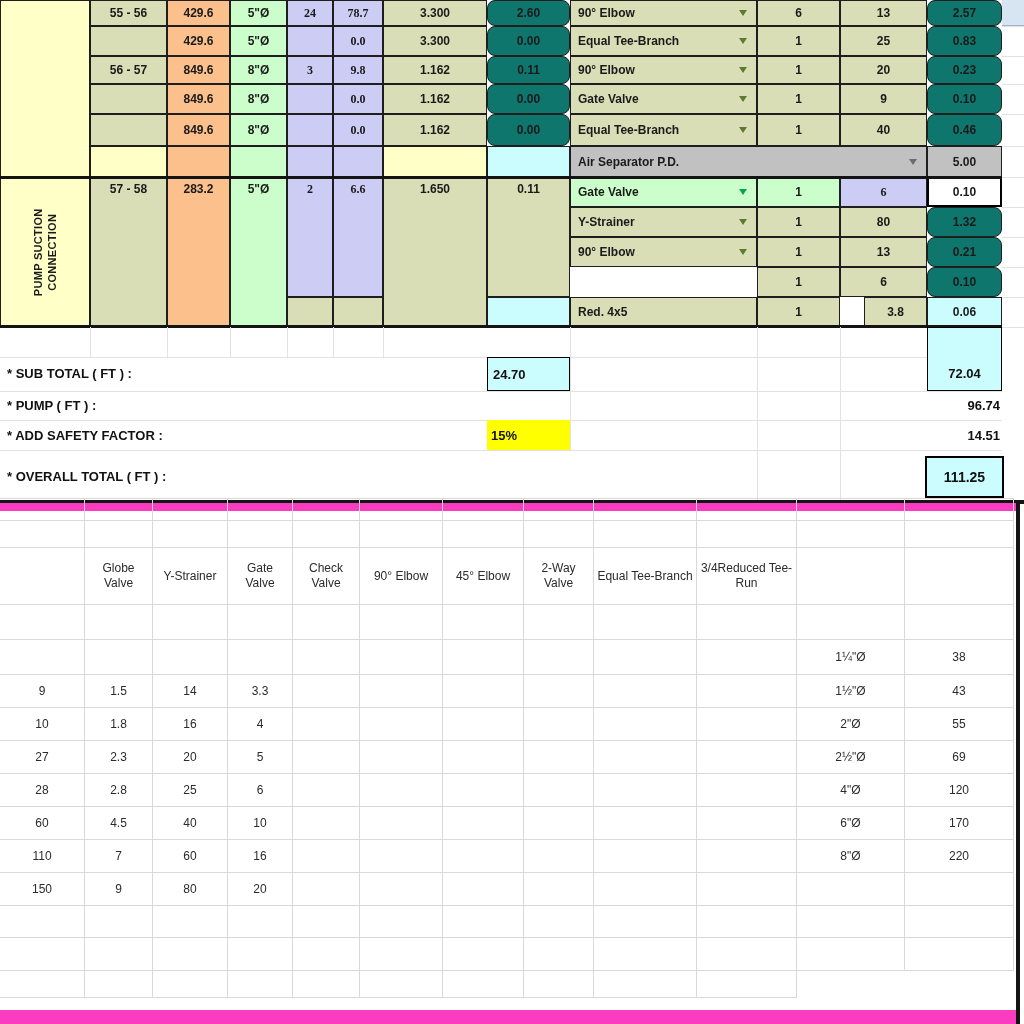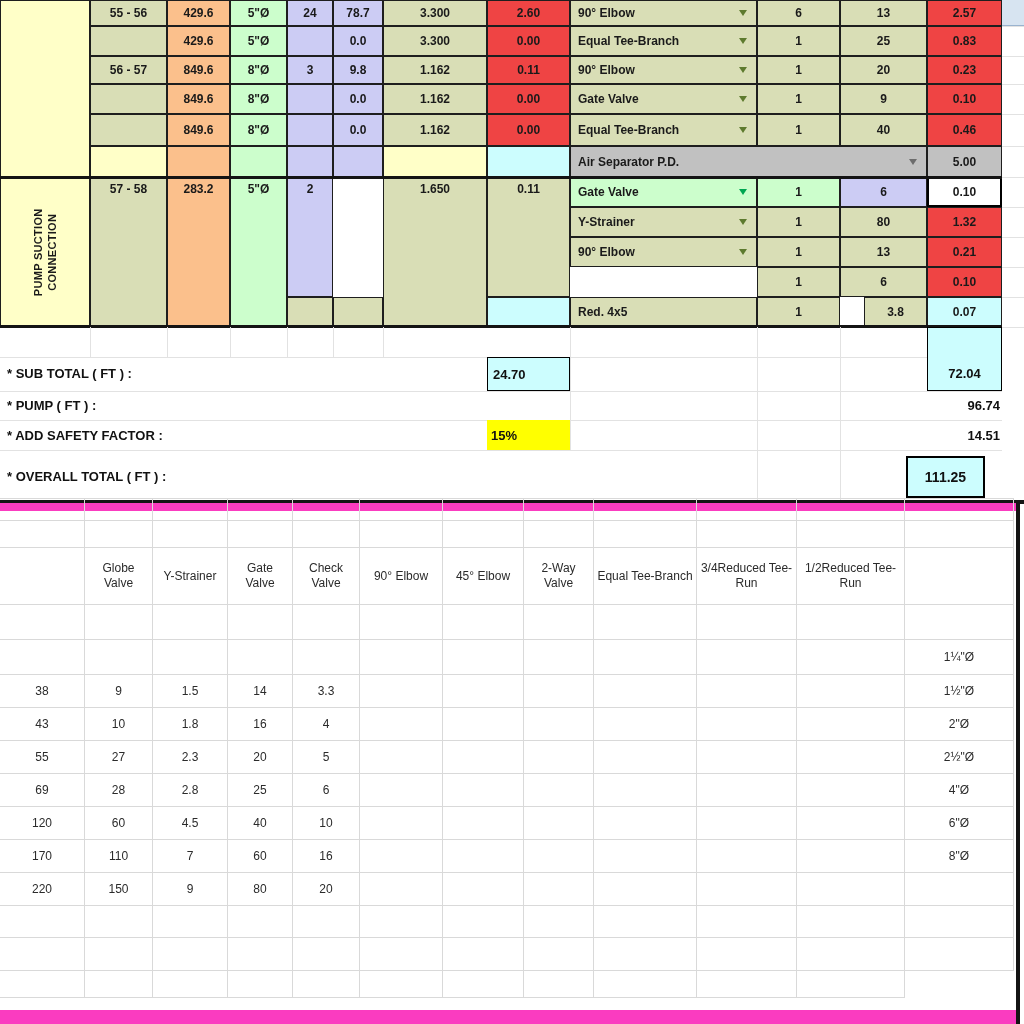--- a/index.html
+++ b/index.html
@@ -8,21 +8,21 @@
   
   #top-grid{position:absolute;left:0;top:0;width:1002px;height:327px;display:grid;
     grid-template-columns:90px 77px 63px 57px 46px 50px 104px 83px 187px 83px 87px 75px;
     grid-template-rows:26px 30px 28px 30px 32px 31px 30px 30px 30px 30px 30px;}
   #top-grid *{box-sizing:border-box;}
   .tc{border:1px solid #1e1e1e;display:flex;align-items:center;justify-content:center;
       font-size:12px;font-weight:600;color:#1a1a1a;overflow:hidden;}
   .topal{align-items:flex-start;padding-top:4px;}
   .fit{justify-content:space-between;padding:0 9px 0 7px;}
   .yellow{background:#FFFFC8;} .olive{background:#D9DEB6;} .orange{background:#FBC08C;}
-  .green{background:#CCFECC;} .lav{background:#CCCCF4;} .blue{background:#ef4444;}
+  .green{background:#CCFECC;} .lav{background:#CCCCF4;font-family:Liberation Serif, serif;} .blue{background:#0f766e;border-radius:8px;}
   .cyan{background:#CCFDFE;} .gray{background:#C1C1C1;} .whitebg{background:#fff;}
   .sel{border:2.5px solid #000;}
   .arr{width:0;height:0;border-left:4.5px solid transparent;border-right:4.5px solid transparent;
        border-top:6px solid #5d7a2e;flex:0 0 auto;}
   .arr-green{border-top-color:#00A651;} .arr-gray{border-top-color:#6d6d6d;}
   .rot-label{transform:rotate(-90deg);width:132px;text-align:center;font-size:11px;
        font-weight:700;line-height:1.3;letter-spacing:.3px;}
   
   .hline,.vline{position:absolute;background:#141414;}
   .faint{position:absolute;background:#e2e2e2;}
@@ -62,20 +62,21 @@
       <span>Air Separator P.D.</span>
       <span class="arr arr-gray"></span>
     </div>
     <div class="tc gray" style="grid-area:6/12/7/13">5.00</div>
 
     <div class="tc olive topal" style="grid-area:7/2/12/3">57 - 58</div>
     <div class="tc orange topal" style="grid-area:7/3/12/4">283.2</div>
     <div class="tc green topal" style="grid-area:7/4/12/5">5"Ø</div>
     <div class="tc lav topal" style="grid-area:7/5/11/6">2</div>
     <div class="tc olive" style="grid-area:11/5/12/6"></div>
+    <div class="tc lav topal" style="grid-area:7/6/11/7">6.6</div>
     <div class="tc olive" style="grid-area:11/6/12/7"></div>
     <div class="tc olive topal" style="grid-area:7/7/12/8">1.650</div>
     <div class="tc olive topal" style="grid-area:7/8/11/9">0.11</div>
     <div class="tc cyan" style="grid-area:11/8/12/9"></div>
   <div class="tc olive" style="grid-area: 1 / 2;">55 - 56</div>
       <div class="tc orange" style="grid-area: 1 / 3;">429.6</div>
       <div class="tc green" style="grid-area: 1 / 4;">5"Ø</div>
       <div class="tc lav" style="grid-area: 1 / 5;">24</div>
       <div class="tc lav" style="grid-area: 1 / 6;">78.7</div>
       <div class="tc olive" style="grid-area: 1 / 7;">3.300</div>
@@ -165,21 +166,21 @@
       <div class="tc olive" style="grid-area: 9 / 11;">13</div>
       <div class="tc blue" style="grid-area: 9 / 12;">0.21</div>
       <div class="tc olive" style="grid-area: 10 / 10;">1</div>
       <div class="tc olive" style="grid-area: 10 / 11;">6</div>
       <div class="tc blue" style="grid-area: 10 / 12;">0.10</div>
       <div class="tc fit olive" style="grid-area: 11 / 9;">
         <span>Red. 4x5</span>
       </div>
       <div class="tc olive" style="grid-area: 11 / 10;">1</div>
       <div class="tc olive" style="grid-area: 11 / 11; margin-left: 24px;">3.8</div>
-      <div class="tc cyan" style="grid-area: 11 / 12;">0.07</div>
+      <div class="tc cyan" style="grid-area: 11 / 12;">0.06</div>
     </div>
 
   <div class="hline" style="left:0;top:175.5px;width:1002px;height:3px"></div>
   <div class="hline" style="left:0;top:325px;width:1002px;height:3px"></div>
   <div class="hline" style="left:0;top:499.5px;width:1024px;height:4px"></div>
 
   <div style="position:absolute;left:1002px;top:0;width:22px;height:26px;background:#D7E4F1;border-bottom:1px solid #9ab3cf;box-sizing:border-box;"></div>
   <div id="margin-lines">
       <div class="faint" style="left: 1002px; top: 26px; width: 22px; height: 1px;"></div>
       <div class="faint" style="left: 1002px; top: 56px; width: 22px; height: 1px;"></div>
@@ -212,21 +213,21 @@
     <div class="tot-label" style="top:366px">* SUB TOTAL ( FT ) :</div>
     <div class="tot-label" style="top:398px">* PUMP ( FT ) :</div>
     <div class="tot-label" style="top:428px">* ADD SAFETY FACTOR :</div>
     <div class="tot-label" style="top:469px">* OVERALL TOTAL ( FT ) :</div>
 
     <div class="valcell cyan" style="left:487px;top:357px;width:83px;height:34px;border:1.5px solid #000;display:flex;align-items:center;padding-left:5px;">24.70</div>
     <div class="valcell cyan" style="left:927px;top:327px;width:75px;height:64px;border:1.5px solid #000;display:flex;align-items:flex-end;justify-content:center;padding-bottom:9px;">72.04</div>
     <div class="valcell" style="left:927px;top:391px;width:75px;height:29px;display:flex;align-items:center;justify-content:flex-end;padding-right:2px;">96.74</div>
     <div class="valcell" style="left:487px;top:420px;width:83px;height:30px;background:#FFFF00;display:flex;align-items:center;padding-left:4px;font-weight:700;">15%</div>
     <div class="valcell" style="left:927px;top:420px;width:75px;height:30px;display:flex;align-items:center;justify-content:flex-end;padding-right:2px;">14.51</div>
-    <div class="valcell cyan" style="left:906px;top:456px;width:79px;height:42px;border:2.5px solid #000;display:flex;align-items:center;justify-content:center;font-size:14px;font-weight:700;">111.25</div>
+    <div class="valcell cyan" style="left:925px;top:456px;width:79px;height:42px;border:2.5px solid #000;display:flex;align-items:center;justify-content:center;font-size:14px;font-weight:700;">111.25</div>
   </div>
 
   <div class="magenta" style="top:503px;width:1017px;height:8px;background:#FA3CC0;"></div>
   <div class="magenta" style="top:1010px;width:1017px;height:14px;background:#FA3CC0;"></div>
   <div class="vline" style="left:1016px;top:503px;width:4px;height:521px;"></div>
 
   <div id="bottom-grid">
       <div class="bc"></div>
       <div class="bc"></div>
       <div class="bc"></div>
@@ -254,21 +255,20 @@
       <div class="bc"></div>
       <div class="bc">Globe Valve</div>
       <div class="bc">Y-Strainer</div>
       <div class="bc">Gate Valve</div>
       <div class="bc">Check Valve</div>
       <div class="bc">90° Elbow</div>
       <div class="bc">45° Elbow</div>
       <div class="bc">2-Way Valve</div>
       <div class="bc">Equal Tee-Branch</div>
       <div class="bc">3/4Reduced Tee-Run</div>
-      <div class="bc">1/2Reduced Tee-Run</div>
       <div class="bc"></div>
       <div class="bc"></div>
       <div class="bc"></div>
       <div class="bc"></div>
       <div class="bc"></div>
       <div class="bc"></div>
       <div class="bc"></div>
       <div class="bc"></div>
       <div class="bc"></div>
       <div class="bc"></div>

